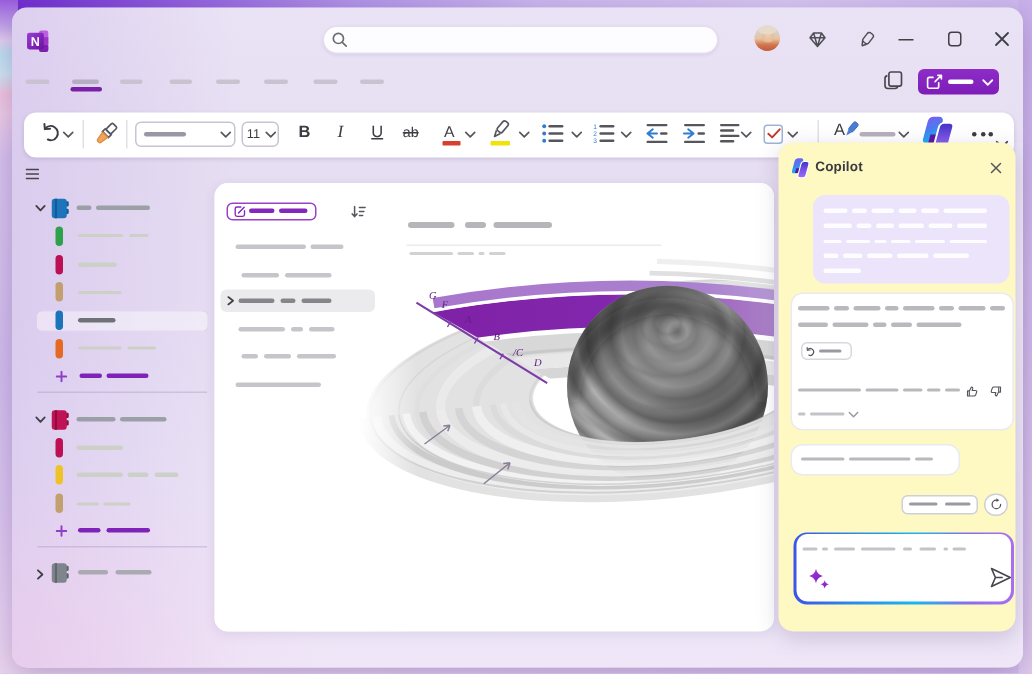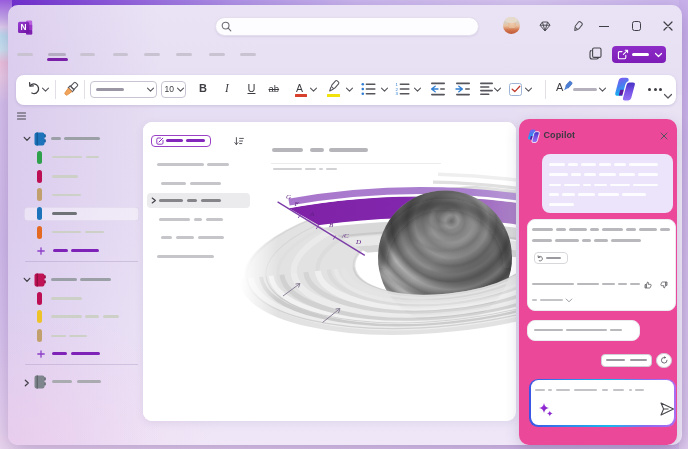--- a/index.html
+++ b/index.html
@@ -118,21 +118,21 @@
   </svg>
   <div class="abs" style="left:84px;top:80px;width:1px;height:19px;background:#e2e0e6;"></div>
 
   <div class="abs" style="left:90px;top:80.5px;width:67px;height:17.5px;border:1px solid #c9c4d2;border-radius:4px;background:#fff;"></div>
   <div class="abs" style="left:96px;top:88.3px;width:28px;height:2.4px;border-radius:1.5px;background:#9a96a4;"></div>
   <svg class="abs" style="left:146px;top:86.5px" width="9" height="6" viewBox="0 0 9 6">
       <path d="M1.5,1.2 L4.5,4.2 L7.5,1.2" fill="none" stroke="#55555c" stroke-width="1.1" stroke-linecap="round" stroke-linejoin="round"></path>
     </svg>
 
   <div class="abs" style="left:161px;top:80.5px;width:25px;height:17.5px;border:1px solid #c9c4d2;border-radius:4px;background:#fff;"></div>
-  <div class="abs" style="left:164.5px;top:83.5px;font-size:8.5px;color:#3c3c42;">10</div>
+  <div class="abs" style="left:164.5px;top:83.5px;font-size:8.5px;color:#3c3c42;">11</div>
   <svg class="abs" style="left:175.5px;top:86.5px" width="9" height="6" viewBox="0 0 9 6">
       <path d="M1.5,1.2 L4.5,4.2 L7.5,1.2" fill="none" stroke="#55555c" stroke-width="1.1" stroke-linecap="round" stroke-linejoin="round"></path>
     </svg>
 
   <div class="abs" style="left:199px;top:82px;font-size:11px;font-weight:bold;">B</div>
   <div class="abs" style="left:225px;top:81.5px;font-size:11.5px;font-style:italic;font-family:'Liberation Serif',serif;">I</div>
   <div class="abs" style="left:247.5px;top:82px;font-size:11px;text-decoration:underline;">U</div>
   <div class="abs" style="left:268.5px;top:83px;font-size:9.5px;text-decoration:line-through;">ab</div>
 
   <div class="abs" style="left:296px;top:81.5px;font-size:10.5px;">A</div>
@@ -513,21 +513,21 @@
   <div class="dash" style="left:128.8px;top:26.4px;width:31.7px;background:#b6b6ba;height:3.4px;"></div>
   <div class="dash" style="left:167.3px;top:26.4px;width:13.9px;background:#b6b6ba;height:3.4px;"></div>
   <div class="dash" style="left:185.8px;top:26.4px;width:38.9px;background:#b6b6ba;height:3.4px;"></div>
   <div class="abs" style="left:128.3px;top:41.3px;width:170.1px;height:1px;background:#ececec;"></div>
   <div class="dash" style="left:129.5px;top:45.7px;width:29.8px;background:#d2d2d5;height:2.6px;"></div>
   <div class="dash" style="left:162.3px;top:45.7px;width:10.6px;background:#d2d2d5;height:2.6px;"></div>
   <div class="dash" style="left:175.6px;top:45.7px;width:4.5px;background:#d2d2d5;height:2.6px;"></div>
   <div class="dash" style="left:183.1px;top:45.7px;width:11.4px;background:#d2d2d5;height:2.6px;"></div>
 </div>
 
-<div id="copilot" class="abs" style="left:518.5px;top:119px;width:158.5px;height:325.5px;background:#ec4899;border-radius:10px;box-shadow:0 4px 14px rgba(80,60,120,0.22);overflow:hidden;">
+<div id="copilot" class="abs" style="left:518.5px;top:95px;width:158.5px;height:325.5px;background:#fef9c3;border-radius:10px;box-shadow:0 4px 14px rgba(80,60,120,0.22);overflow:hidden;">
 
   <svg class="abs" style="left:8.5px;top:9.5px" width="14" height="14" viewBox="0 0 24 24">
     <defs>
       <linearGradient id="cpA2" x1="0" y1="0" x2="0.25" y2="1">
         <stop offset="0" stop-color="#7c5cf0"></stop>
           <stop offset="0.5" stop-color="#4a7cf0"></stop>
           <stop offset="1" stop-color="#14b4f0"></stop>
       </linearGradient>
       <linearGradient id="cpB2" x1="0" y1="0" x2="0" y2="1">
         <stop offset="0" stop-color="#4330c2"></stop>

